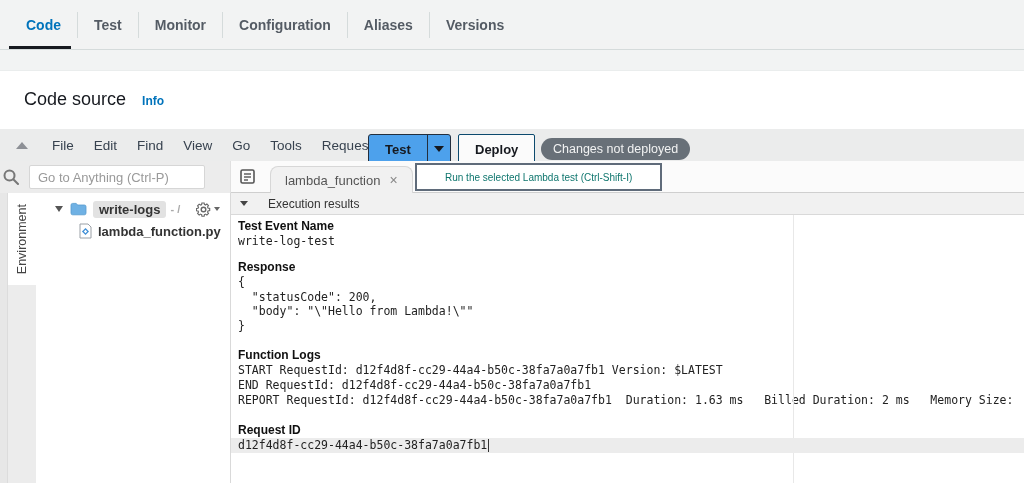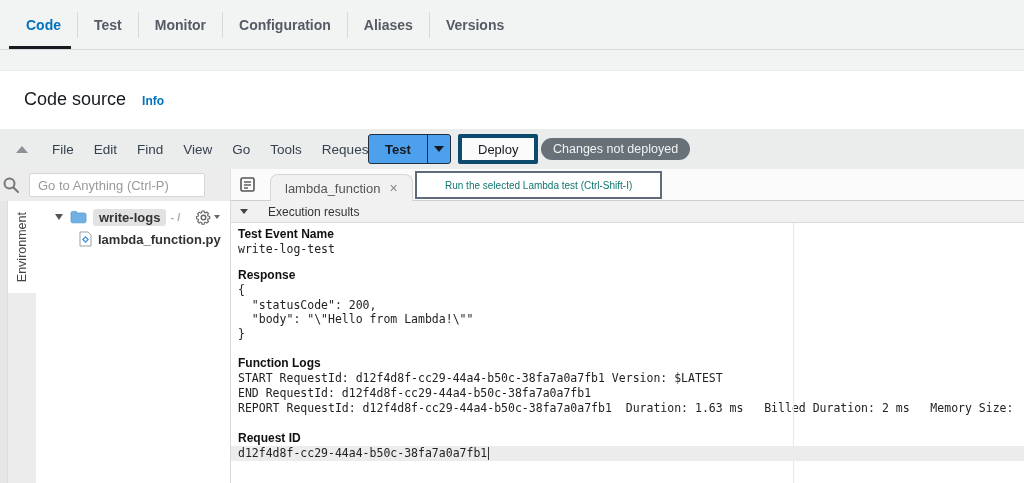--- a/index.html
+++ b/index.html
@@ -20,28 +20,28 @@
   .aws-underline { position:absolute; left:9px; top:46px; width:62px; height:3px; background:#16191f; }
   .tab-sep { width:1px; height:26px; background:#d5dbdb; align-self:center; }
 
   
   .card { position:absolute; top:70px; left:0; right:0; bottom:0; background:#ffffff; border-top:1px solid #eaeded; display:flex; flex-direction:column; }
   .card-header { height:58px; padding:18px 0 0 24px; display:flex; align-items:baseline; }
   .card-title { font-size:18px; font-weight:400; color:#16191f; }
   .info-link { margin-left:16px; font-size:12px; font-weight:700; color:#0073bb; cursor:pointer; }
 
   
-  .menubar { height:40px; background:#ebecec; display:flex; align-items:center; position:relative; flex:none; }
+  .menubar { height:32px; background:#ebecec; display:flex; align-items:center; position:relative; flex:none; }
   .collapse-tri { margin:0 14px 0 16px; width:0; height:0; border-left:6px solid transparent; border-right:6px solid transparent; border-bottom:7px solid #8d9096; cursor:pointer; }
   .menu-item { font-size:13.5px; color:#37424f; padding:0 10px; cursor:pointer; }
   .btn-test { position:absolute; left:368px; top:5px; height:30px; display:flex; background:#4da1ec; border:1px solid #232f3e; border-radius:3px; overflow:hidden; cursor:pointer; }
   .btn-test-main { width:58px; display:flex; align-items:center; justify-content:center; font-size:13px; font-weight:700; color:#16191f; }
   .btn-test-arrow { width:23px; border-left:1px solid #232f3e; display:flex; align-items:center; justify-content:center; }
   .btn-test-arrow .tri { width:0; height:0; border-left:5px solid transparent; border-right:5px solid transparent; border-top:6px solid #16191f; }
-  .btn-deploy { position:absolute; left:458px; top:5px; height:30px; padding:0 16px; background:#fbfbfb; border:4px solid #0c4a6e; border-radius:2px; font-size:13px; font-weight:400; color:#16191f; display:flex; align-items:center; cursor:pointer; }
+  .btn-deploy { position:absolute; left:458px; top:5px; height:30px; padding:0 16px; background:#fbfbfb; border:1px solid #0c4a6e; border-radius:2px; font-size:13px; font-weight:700; color:#16191f; display:flex; align-items:center; cursor:pointer; }
   .badge { position:absolute; left:541px; top:9px; height:22px; padding:0 12px; background:#687078; border-radius:11px; color:#f2f3f3; font-size:12.5px; display:flex; align-items:center; }
 
   
   .ide-body { flex:1; display:flex; flex-direction:column; position:relative; min-height:0; }
 
   .toolbar-row { height:32px; display:flex; flex:none; }
   .search-area { width:231px; background:#ececec; border-right:1px solid #e0e0e0; display:flex; align-items:center; padding-left:2px; flex:none; }
   .search-input { margin-left:9px; width:176px; height:24px; background:#fff; border:1px solid #d6d6d6; border-radius:2px; font-size:13px; color:#333; padding:0 8px; font-family:"Liberation Sans", sans-serif; }
   .search-input::placeholder { color:#9a9a9a; }
   .tabstrip { flex:1; background:#fbfbfb; border-bottom:1px solid #cfcfcf; display:flex; align-items:flex-end; padding-left:9px; }

